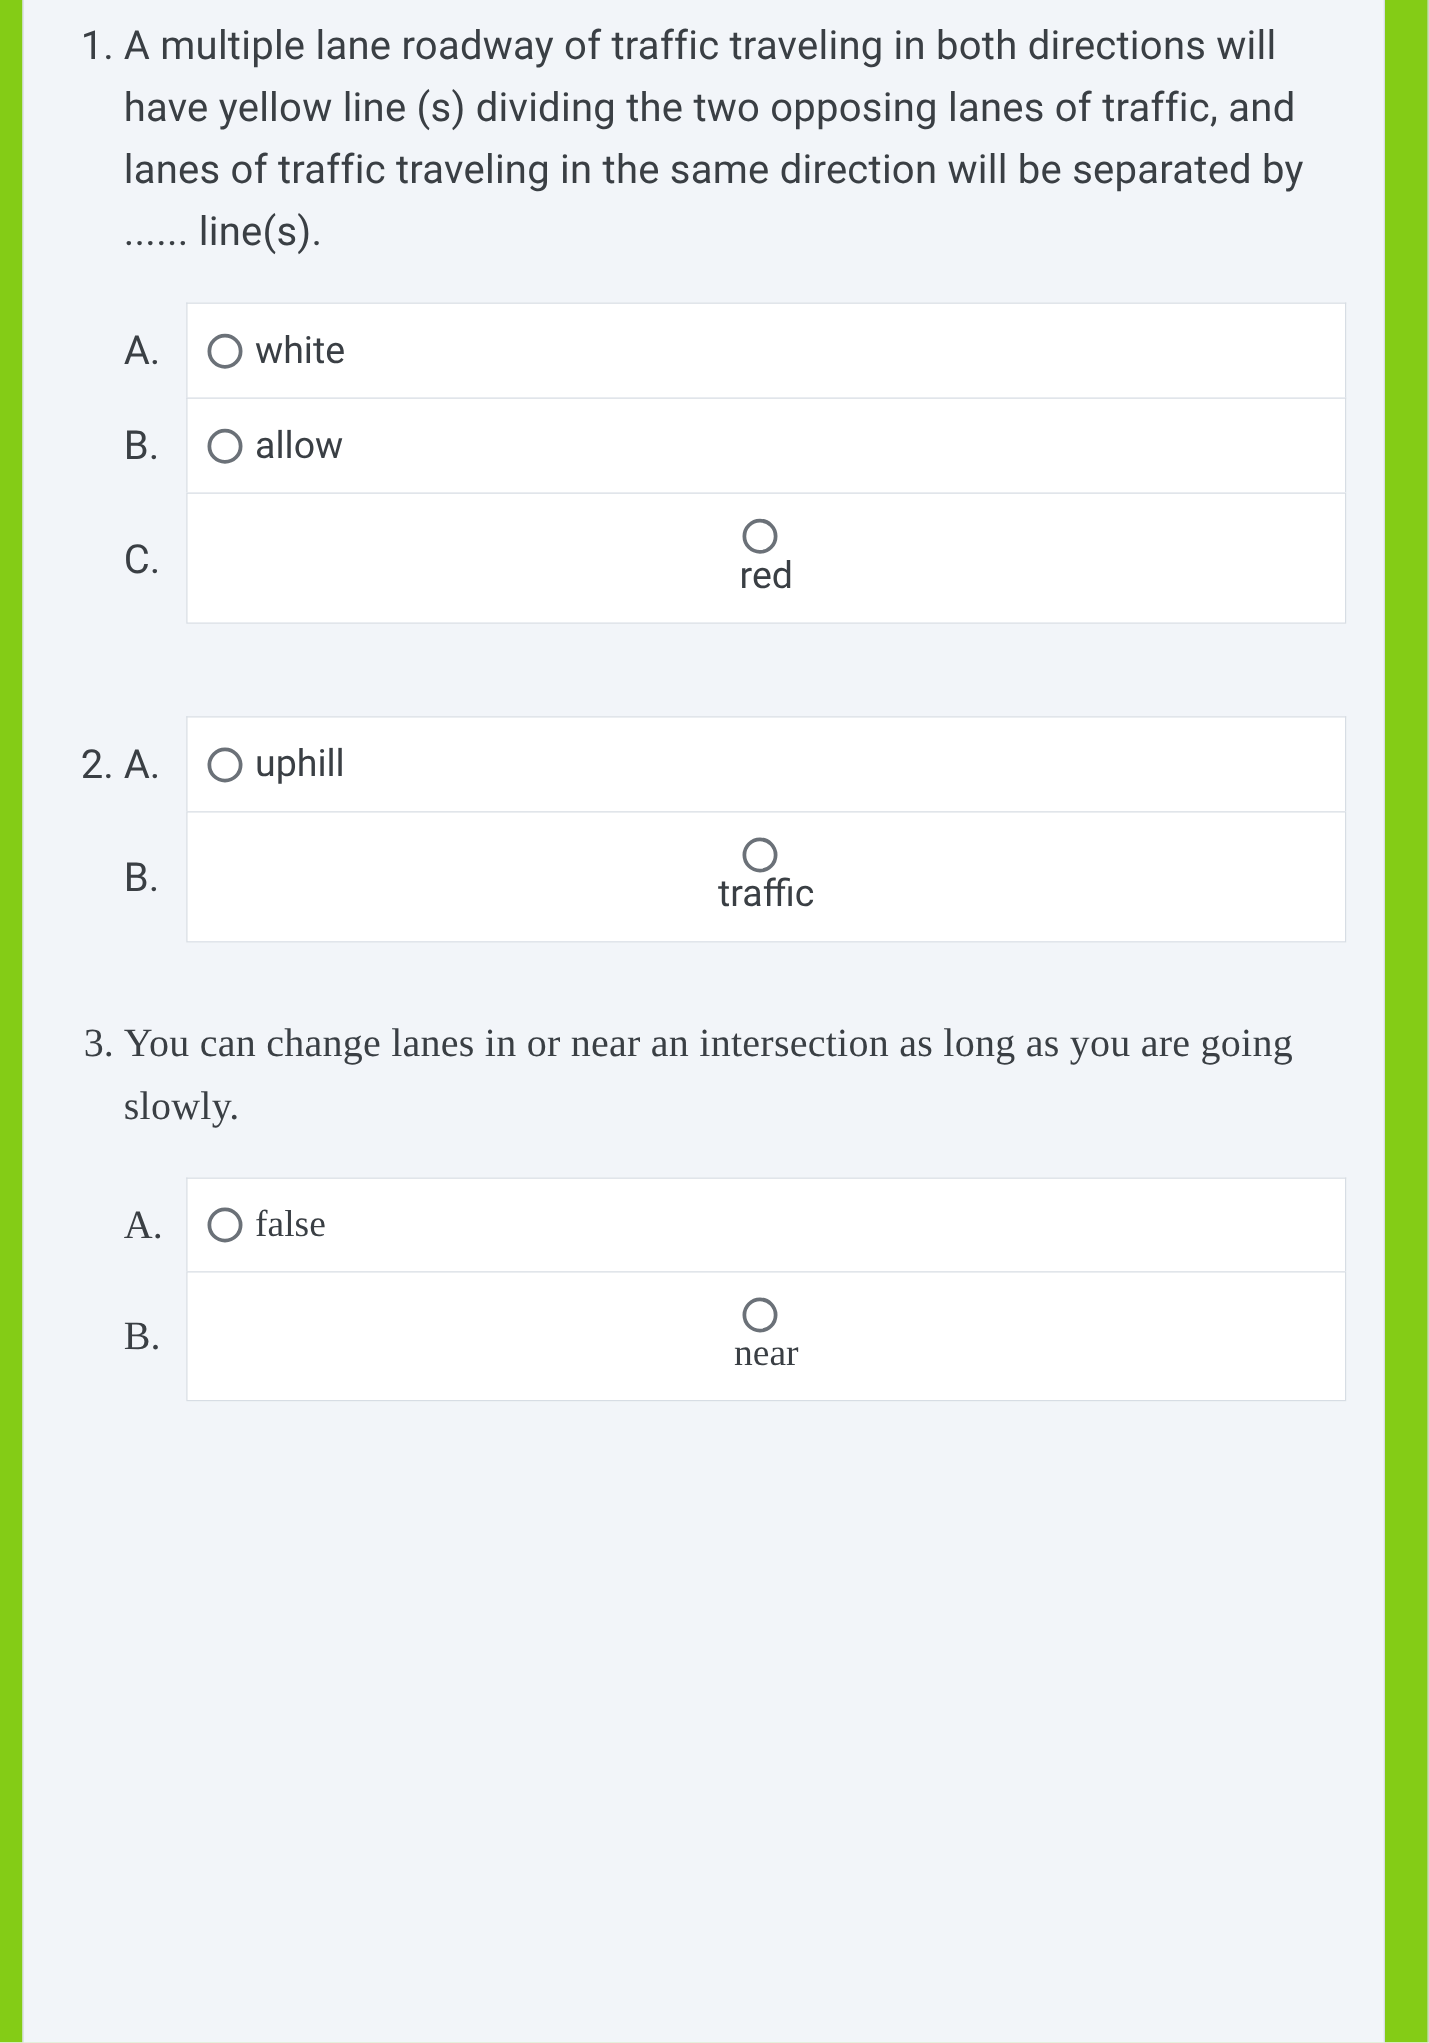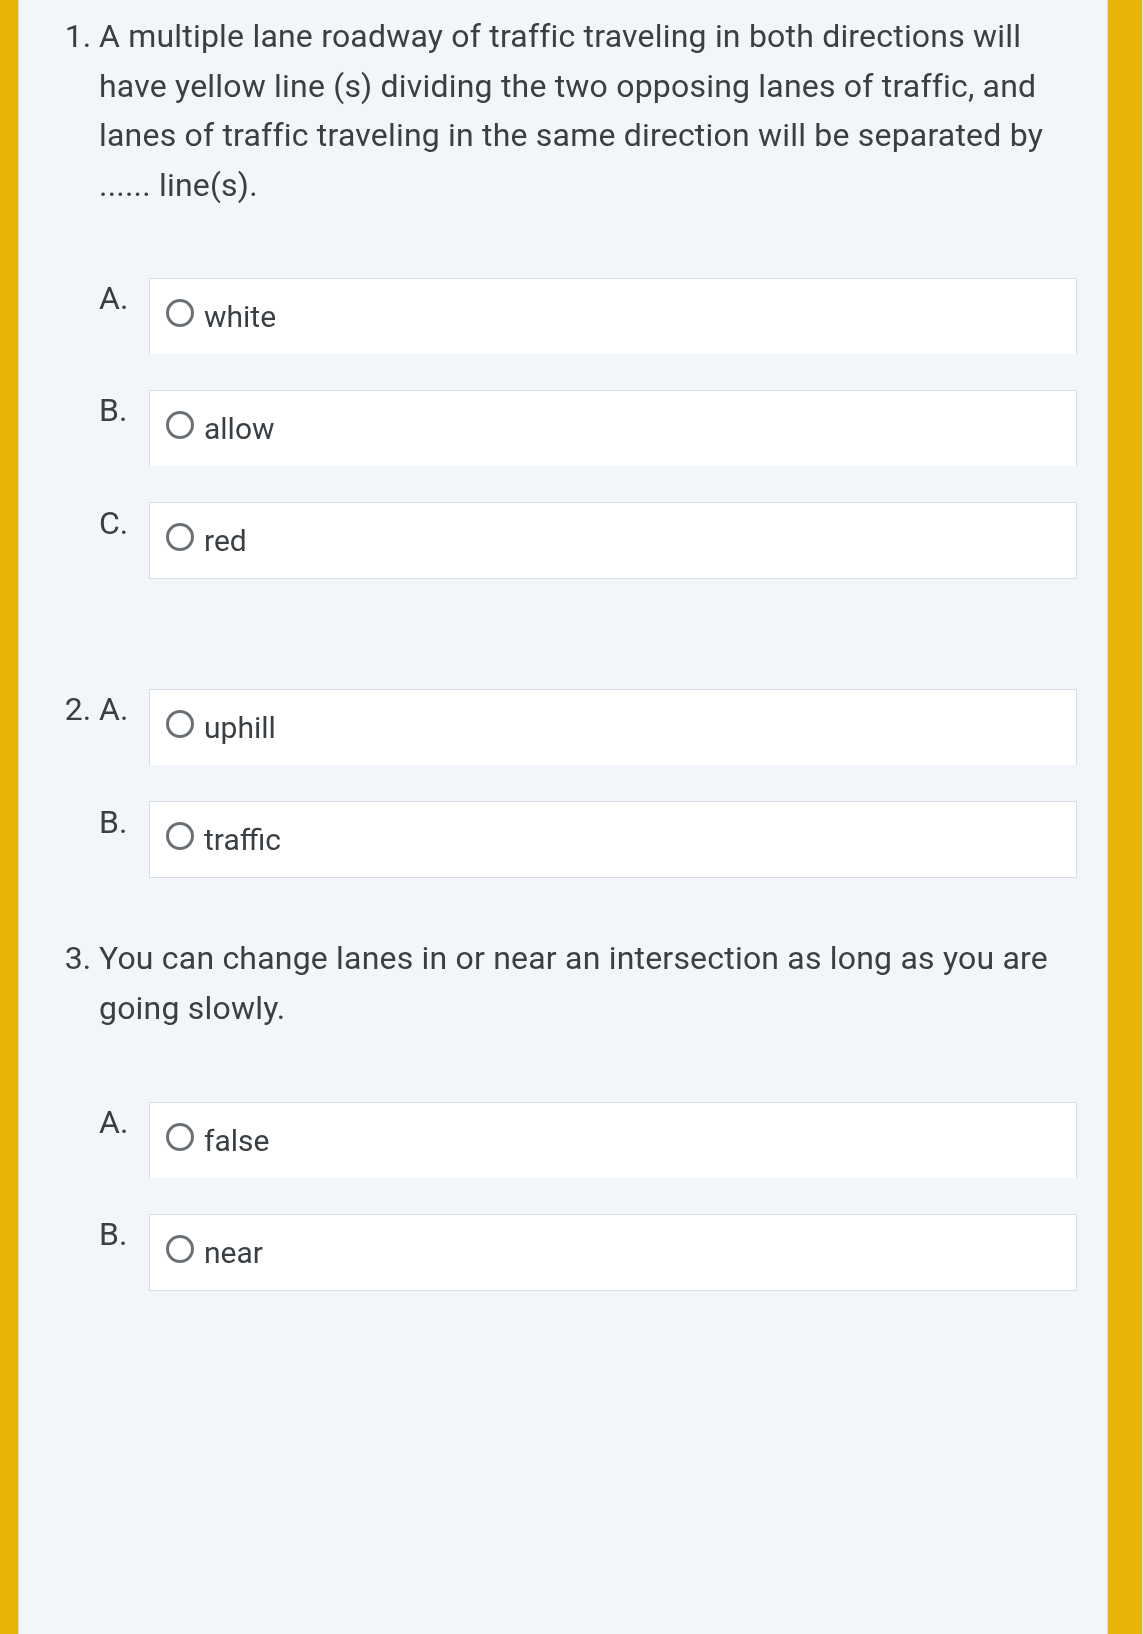--- a/index.html
+++ b/index.html
@@ -6,21 +6,21 @@
     margin: 0;
     padding: 0;
     font-family: -apple-system, BlinkMacSystemFont, "Segoe UI", Roboto, Helvetica, Arial, sans-serif;
     background: #f2f5f9;
     color: #3a3f44;
   }
   .page {
     width: 1143px;
     height: 1634px;
     box-sizing: border-box;
-    background: #eab308;
+    background: #84cc16;
     position: relative;
     padding: 0;
   }
   .card-outer {
     position: absolute;
     left: 0;
     top: 0;
     width: 1143px;
     height: 1634px;
     box-sizing: border-box;
@@ -48,20 +48,21 @@
   }
   ol.qlist > li {
     padding: 0 0 56px 0;
   }
   ol.qlist > li::marker {
     font-size: 32px;
     color: #3a3f44;
   }
   ol.qlist > li:last-child {
     padding-bottom: 12px;
+    font-family: Liberation Serif, serif;
   }
   .question-text {
     font-size: 32px;
     line-height: 1.55;
     letter-spacing: 0.2px;
     margin: 0 0 32px 0;
   }
   .options {
     margin-top: 18px;
   }
@@ -79,26 +80,27 @@
     justify-content: flex-start;
     padding-left: 0;
     box-sizing: border-box;
   }
   .option-box {
     flex: 1;
     background: #ffffff;
     border: 1px solid #d7dde4;
     border-bottom: none;
     display: flex;
+    align-items: center;
     padding: 20px 16px;
     box-sizing: border-box;
-    margin-top: 36px;
   }
   .option-row:last-child .option-box {
     border-bottom: 1px solid #d7dde4;
+    flex-direction: column;
   }
   .radio {
     width: 28px;
     height: 28px;
     border: 3px solid #6b7178;
     border-radius: 50%;
     box-sizing: border-box;
     margin-right: 10px;
     flex-shrink: 0;
   }

